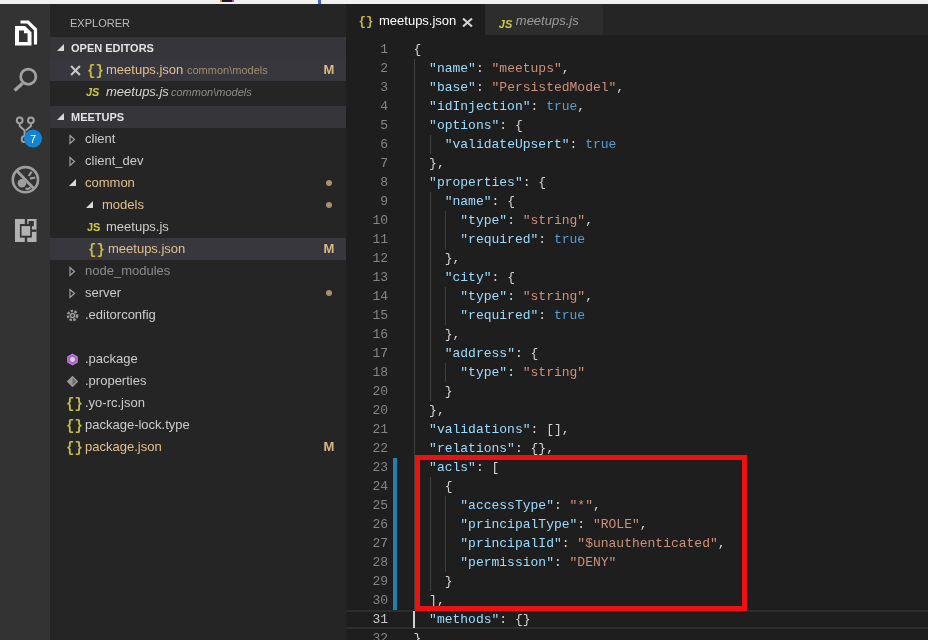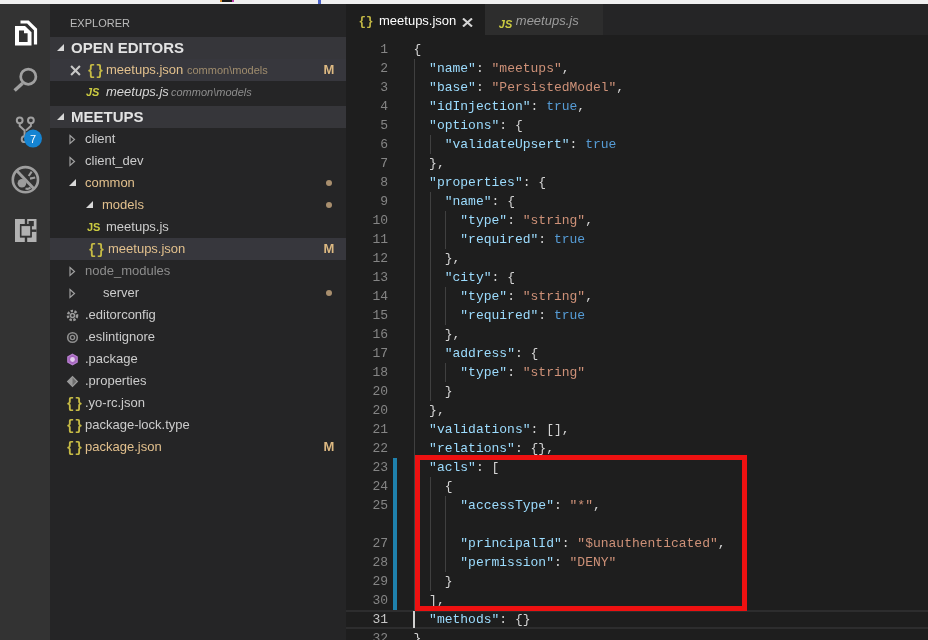--- a/index.html
+++ b/index.html
@@ -8,21 +8,21 @@
 #tabbar{position:absolute;left:346px;top:0;width:582px;height:31px;background:#252526}
 #editor{position:absolute;left:346px;top:31px;width:582px;height:605px;background:#1e1e1e;overflow:hidden}
 .ln{position:absolute;left:0;width:582px;height:19px;line-height:19px;font-family:"Liberation Mono",monospace;font-size:13px;white-space:pre;color:#d4d4d4}
 .num{position:absolute;left:0;top:0;width:42px;text-align:right;color:#858585}
 .anum{color:#c6c6c6}
 .cd{position:absolute;left:67.5px;top:0}
 .k{color:#9cdcfe}.s{color:#ce9178}.b{color:#569cd6}
 .guide{position:absolute;width:1px;background:#404040}
 .srow{position:absolute;left:0;width:296px;height:22px;line-height:22px;font-size:13px;color:#cccccc;white-space:nowrap}
 .srow .lbl{position:absolute;top:0;height:22px;line-height:22px}
-.hdr{background:#36363a;color:#e3e3e3;font-weight:bold;font-size:15px}
+.hdr{background:#36363a;color:#e3e3e3;font-weight:bold;font-size:11px}
 .sel{background:#37373d}
 .mod{color:#e2c08d}
 .dim{color:#8c8c8c}
 .desc{font-size:11px;color:#8d8d8d;font-weight:normal}
 .descm{font-size:11px;color:#a08d6e}
 .mbadge{position:absolute;left:272px;width:14px;text-align:center;color:#ddb982;font-weight:bold;font-size:13px}
 .dot{position:absolute;left:276px;top:8px;width:6px;height:6px;border-radius:50%;background:#a98f6e}
 .tw-open{position:absolute;width:0;height:0;border-left:7px solid transparent;border-bottom:7px solid #d8d8d8;top:7px}
 .tw-closed{position:absolute;top:6px}
 .jsbadge{font-style:italic;font-weight:bold;color:#cbcb41;font-size:11px}
@@ -136,36 +136,29 @@
 <div class="srow" style="top:256px">
         <svg class="tw-closed" style="left:19px" width="7" height="11" viewBox="0 0 7 11">
           <path d="M1 1.5 L5.5 5.5 L1 9.5 Z" fill="none" stroke="#a0a0a0" stroke-width="1.2"></path>
         </svg>
         <span class="lbl dim" style="left:35px">node_modules</span>
       </div>
 <div class="srow" style="top:278px">
         <svg class="tw-closed" style="left:19px" width="7" height="11" viewBox="0 0 7 11">
           <path d="M1 1.5 L5.5 5.5 L1 9.5 Z" fill="none" stroke="#a0a0a0" stroke-width="1.2"></path>
         </svg>
-        <span class="lbl " style="left:53px">server</span>
+        <span class="lbl " style="left:35px">server</span>
         <span class="dot"></span>
       </div>
 <div class="srow" style="top:300px">
         <svg class="lbl" style="left:16px;top:5px;width:13px;height:13px" width="13" height="13" viewBox="0 0 13 13">
           <circle cx="6.5" cy="6.5" r="4.6" fill="none" stroke="#9c9c9c" stroke-width="2.4" stroke-dasharray="2.4 1.45"></circle>
           <circle cx="6.5" cy="6.5" r="2" fill="none" stroke="#9c9c9c" stroke-width="1.6"></circle>
         </svg>
         <span class="lbl " style="left:35px">.editorconfig</span>
-      </div>
-<div class="srow" style="top:322px">
-        <svg class="lbl" style="left:16px;top:5px;width:13px;height:13px" width="13" height="13" viewBox="0 0 13 13">
-          <circle cx="6.5" cy="6.5" r="4.8" fill="none" stroke="#8f8f8f" stroke-width="1.6"></circle>
-          <circle cx="6.5" cy="6.5" r="2.1" fill="none" stroke="#8f8f8f" stroke-width="1.4"></circle>
-        </svg>
-        <span class="lbl " style="left:35px">.eslintignore</span>
       </div>
 <div class="srow" style="top:344px">
         <svg class="lbl" style="left:16px;top:5px;width:13px;height:13px" width="13" height="13" viewBox="0 0 13 13">
           <path d="M6.5 1.2 L11.2 3.9 V9.1 L6.5 11.8 L1.8 9.1 V3.9 Z" fill="#a565bd" stroke="#b87fd0" stroke-width="1.2"></path>
           <circle cx="6.5" cy="6.5" r="2.4" fill="#e2cdec"></circle>
         </svg>
         <span class="lbl " style="left:35px">.package</span>
       </div>
 <div class="srow" style="top:366px">
         <svg class="lbl" style="left:16px;top:5px;width:13px;height:13px" width="13" height="13" viewBox="0 0 13 13">
@@ -231,20 +224,21 @@
 <div class="ln" style="top:290.1px"><span class="num">16</span><span class="cd">    },</span></div>
 <div class="ln" style="top:309.1px"><span class="num">17</span><span class="cd">    <span class="k">"address"</span>: {</span></div>
 <div class="ln" style="top:328.1px"><span class="num">18</span><span class="cd">      <span class="k">"type"</span>: <span class="s">"string"</span></span></div>
 <div class="ln" style="top:347.1px"><span class="num">20</span><span class="cd">    }</span></div>
 <div class="ln" style="top:366.1px"><span class="num">20</span><span class="cd">  },</span></div>
 <div class="ln" style="top:385.1px"><span class="num">21</span><span class="cd">  <span class="k">"validations"</span>: [],</span></div>
 <div class="ln" style="top:404.1px"><span class="num">22</span><span class="cd">  <span class="k">"relations"</span>: {},</span></div>
 <div class="ln" style="top:423.1px"><span class="num">23</span><span class="cd">  <span class="k">"acls"</span>: [</span></div>
 <div class="ln" style="top:442.1px"><span class="num">24</span><span class="cd">    {</span></div>
 <div class="ln" style="top:461.1px"><span class="num">25</span><span class="cd">      <span class="k">"accessType"</span>: <span class="s">"*"</span>,</span></div>
+<div class="ln" style="top:480.1px"><span class="num">26</span><span class="cd">      <span class="k">"principalType"</span>: <span class="s">"ROLE"</span>,</span></div>
 <div class="ln" style="top:499.1px"><span class="num">27</span><span class="cd">      <span class="k">"principalId"</span>: <span class="s">"$unauthenticated"</span>,</span></div>
 <div class="ln" style="top:518.1px"><span class="num">28</span><span class="cd">      <span class="k">"permission"</span>: <span class="s">"DENY"</span></span></div>
 <div class="ln" style="top:537.1px"><span class="num">29</span><span class="cd">    }</span></div>
 <div class="ln" style="top:556.1px"><span class="num">30</span><span class="cd">  ],</span></div>
 <div class="ln" style="top:575.1px"><span class="num anum">31</span><span class="cd">  <span class="k">"methods"</span>: {}</span></div>
 <div class="ln" style="top:594.1px"><span class="num">32</span><span class="cd">}</span></div>
 <div style="position:absolute;left:66.5px;top:576px;width:2px;height:17px;background:#d0d0d0"></div>
 <div style="position:absolute;left:68.5px;top:419.5px;width:332.5px;height:156px;border:5px solid #ee1111"></div>
 </div>
 </div>

